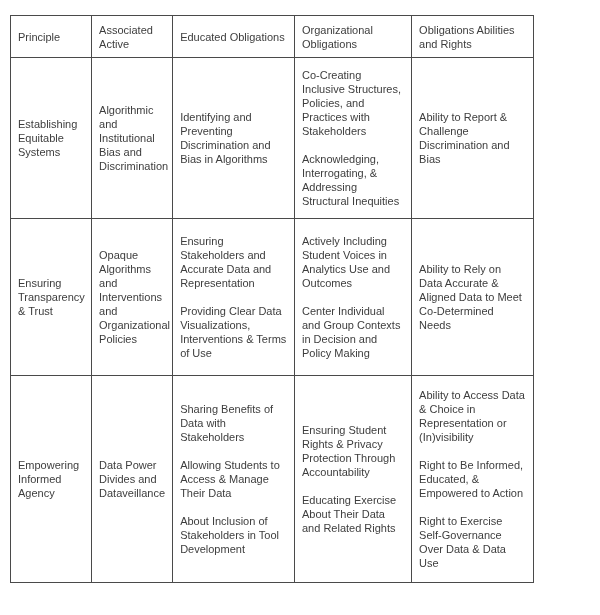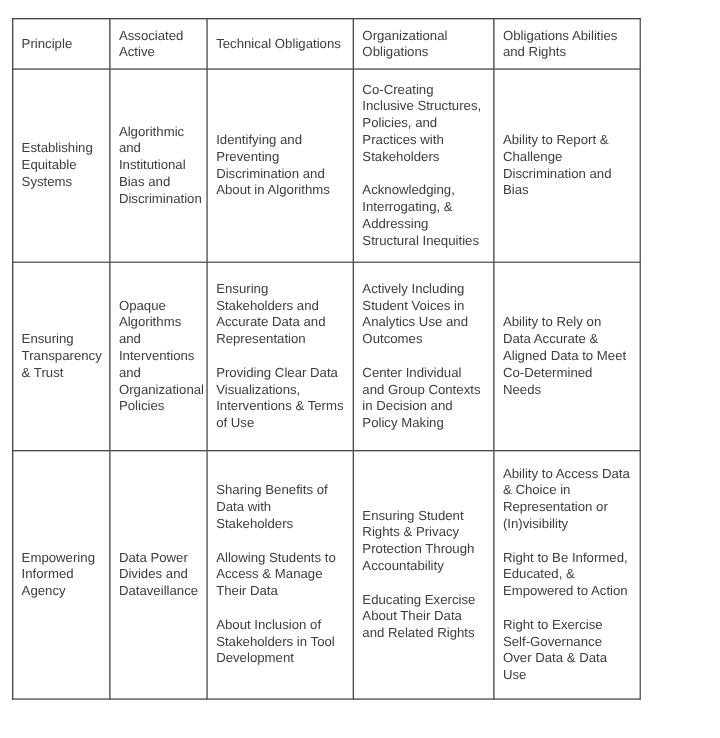--- a/index.html
+++ b/index.html
@@ -59,35 +59,35 @@
       <col style="width:15.5%">
       <col style="width:15.5%">
       <col style="width:23.3%">
       <col style="width:22.4%">
       <col style="width:23.3%">
     </colgroup>
     <thead>
       <tr>
         <th>Principle</th>
         <th>Associated Active</th>
-        <th>Technical Obligations</th>
+        <th>Educated Obligations</th>
         <th>Organizational Obligations</th>
         <th>Obligations Abilities and Rights</th>
       </tr>
     </thead>
     <tbody>
       <tr class="r0">
         <td>
           <p>Establishing Equitable Systems</p>
         </td>
         <td>
           <p>Algorithmic and Institutional Bias and Discrimination</p>
         </td>
         <td>
-          <p>Identifying and Preventing Discrimination and About in Algorithms</p>
+          <p>Identifying and Preventing Discrimination and Bias in Algorithms</p>
         </td>
         <td>
           <p>Co-Creating Inclusive Structures, Policies, and Practices with Stakeholders</p>
           <p>Acknowledging, Interrogating, &amp; Addressing Structural Inequities</p>
         </td>
         <td>
           <p>Ability to Report &amp; Challenge Discrimination and Bias</p>
         </td>
       </tr>
       <tr class="r1">

